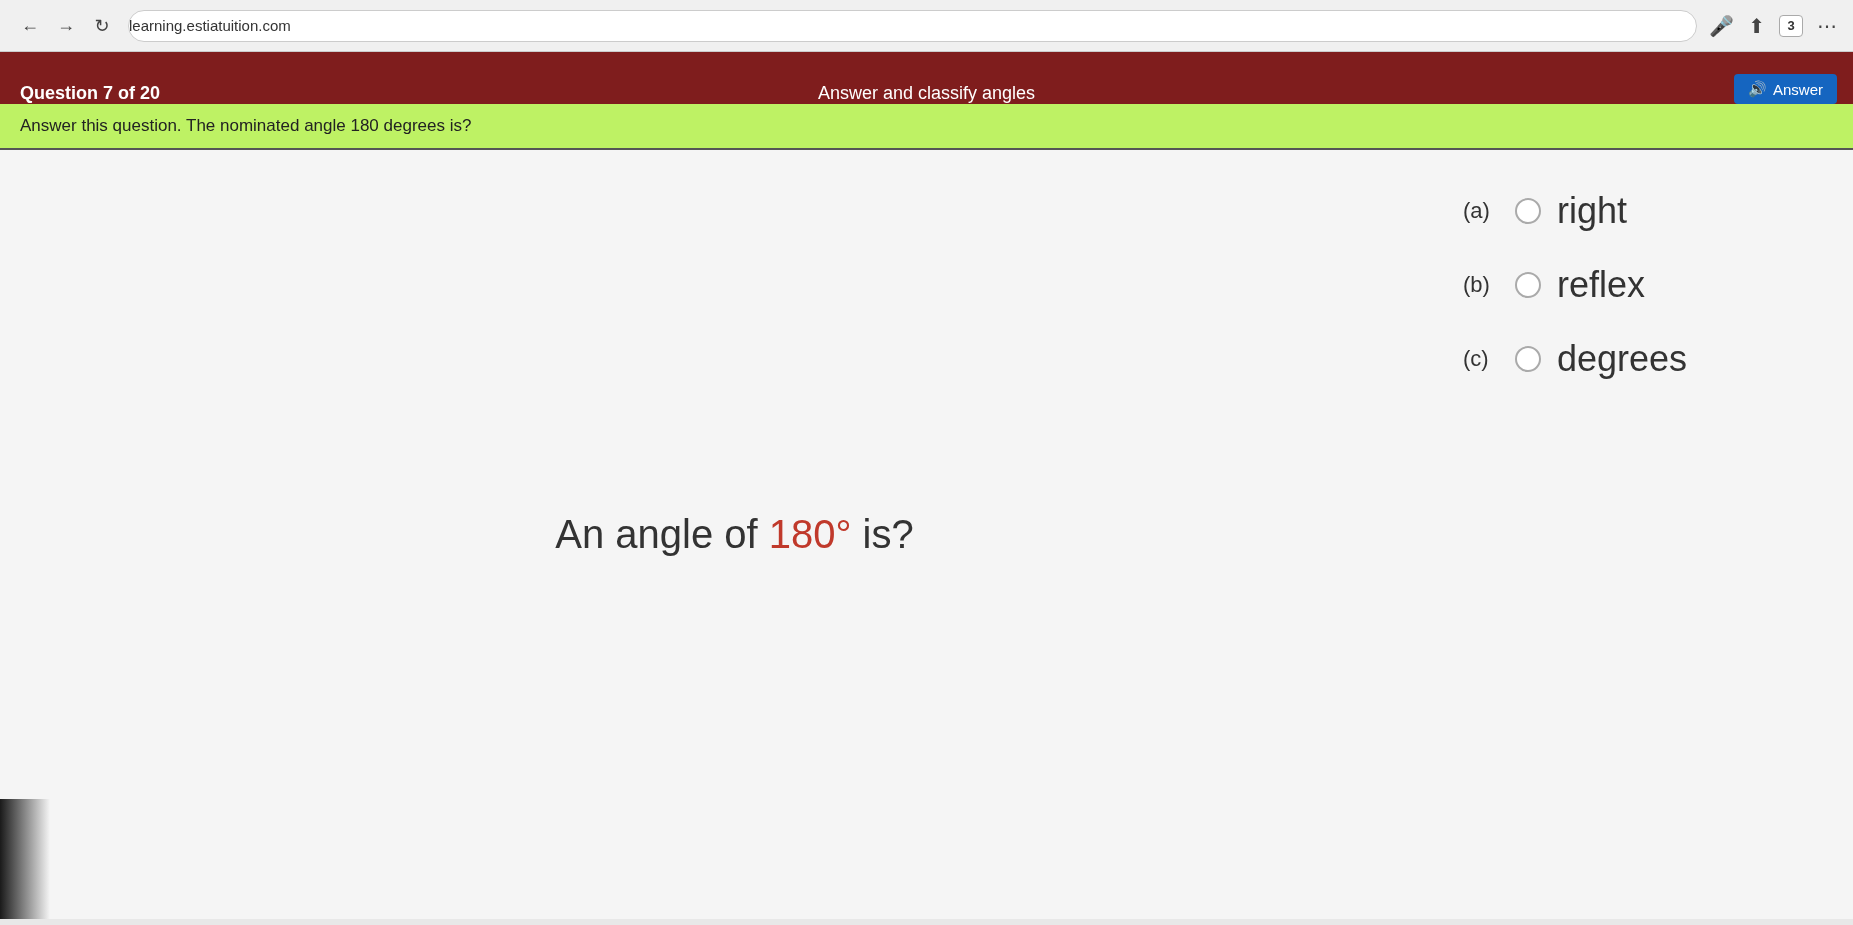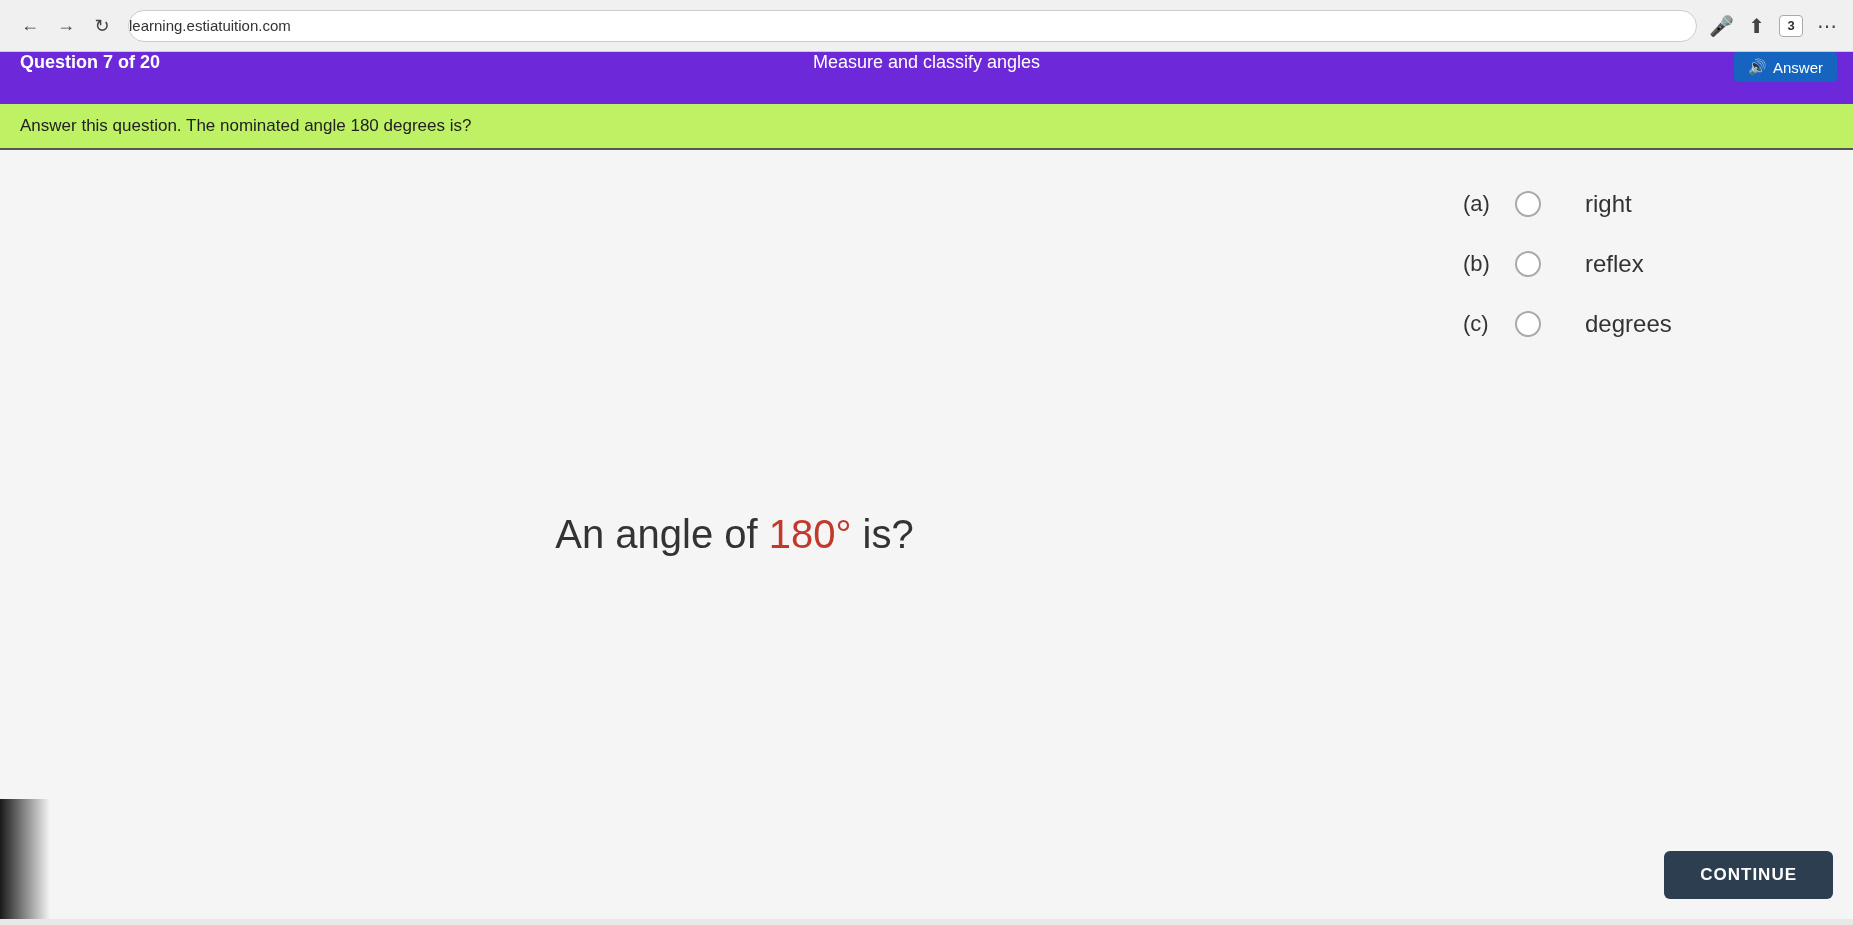--- a/index.html
+++ b/index.html
@@ -93,25 +93,25 @@
 
     
     .page-wrapper {
       width: 100%;
       height: calc(925px - 52px);
       background: #e8e8e8;
     }
 
     
     .top-bar {
-      background: #6d28d9;
+      background: #7f1d1d;
       width: 100%;
       height: 52px;
       display: flex;
-      align-items: flex-start;
+      align-items: flex-end;
       position: relative;
     }
 
     .question-label {
       color: white;
       font-size: 18px;
       font-weight: bold;
       padding-left: 20px;
     }
 
@@ -203,23 +203,22 @@
       width: 26px;
       height: 26px;
       border-radius: 50%;
       border: 2px solid #aaa;
       background: white;
       cursor: pointer;
       flex-shrink: 0;
     }
 
     .option-text {
-      font-size: 24px;
-      color: #333;
-      margin-left: 28px;
+      font-size: 36px;
+      color: #333;
     }
 
     
     .continue-btn-area {
       position: absolute;
       bottom: 20px;
       right: 20px;
     }
 
     .continue-btn {
@@ -262,21 +261,21 @@
     <span class="browser-icon">⬆</span>
     <div class="tab-badge">3</div>
     <span class="browser-icon">⋯</span>
   </div>
 </div>
 
 <div class="page-wrapper">
 
   <div class="top-bar">
     <span class="question-label">Question 7 of 20</span>
-    <span class="topic-title">Measure and classify angles</span>
+    <span class="topic-title">Answer and classify angles</span>
     <button class="audio-button">
       <span>🔊</span>
       <span>Answer</span>
     </button>
   </div>
 
   <div class="question-text-bar">
     <span>Answer this question. The nominated angle 180 degrees is?</span>
   </div>
 
@@ -305,18 +304,15 @@
       </div>
 
       <div class="answer-option">
         <span class="option-label">(c)</span>
         <div class="radio-circle"></div>
         <span class="option-text">degrees</span>
       </div>
 
     </div>
 
-    <div class="continue-btn-area">
-      <button class="continue-btn">CONTINUE</button>
-    </div>
 
   </div>
 </div>
 
 </body></html>

